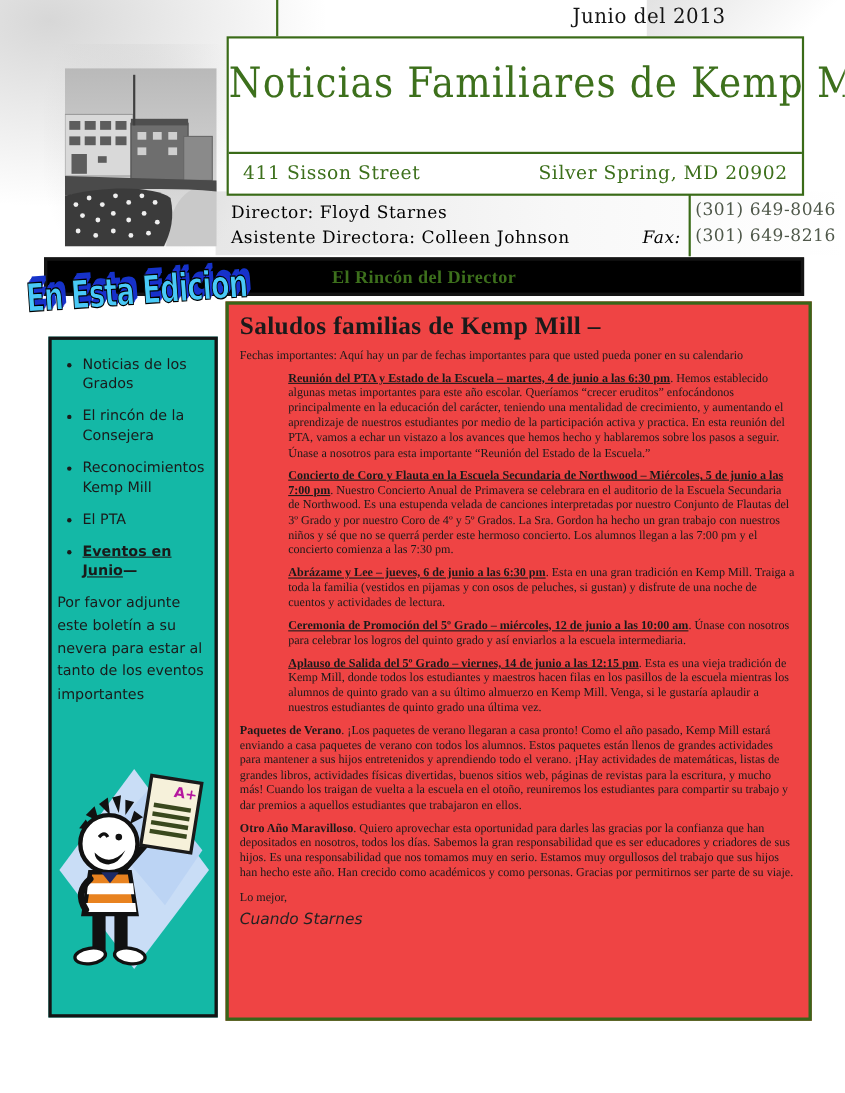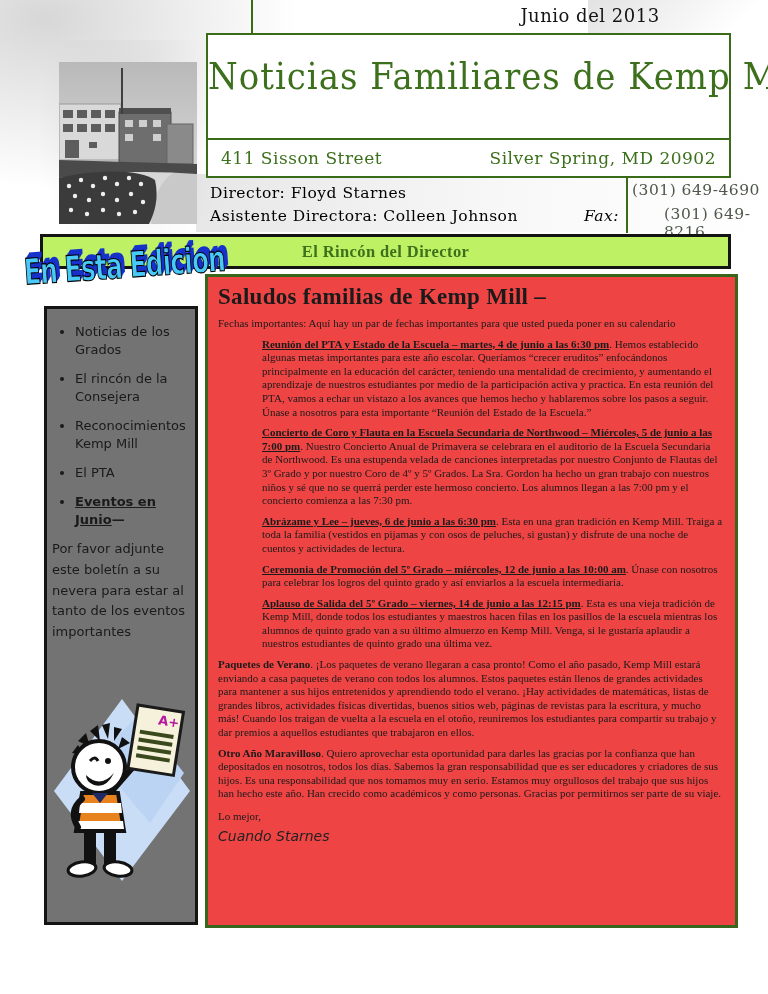--- a/index.html
+++ b/index.html
@@ -39,38 +39,38 @@
   .photo{position:absolute;left:59px;top:62px;width:138px;height:162px;z-index:1;}
   .photo svg{display:block;}
 
   
   .contact{z-index:2;position:absolute;font-size:15.5px;color:#000000;}
   .contact-director{left:210px;top:184px;}
   .contact-assistant{left:210px;top:207px;}
   .fax-label{left:553px;top:207px;width:66px;text-align:right;font-style:italic;}
   .phone{color:#4f584a;}
   .phone-main{left:632px;top:181px;}
-  .phone-fax{left:664px;top:205px;}
+  .phone-fax{left:632px;top:205px;}
   .contact-vline{position:absolute;left:626px;top:177px;width:2px;height:56px;background:#3a6b18;z-index:2;}
 
   
   .rincon-box{position:absolute;left:40px;top:234px;width:691px;height:35px;box-sizing:border-box;
-    border:3px solid #141414;background:#bef264;display:flex;align-items:center;justify-content:center;z-index:2;}
+    border:3px solid #141414;background:#000000;display:flex;align-items:center;justify-content:center;z-index:2;}
   .rincon-title{color:#3d701c;font-weight:bold;font-size:16.5px;letter-spacing:.4px;}
 
   
   .wordart{position:absolute;left:24px;top:254px;z-index:5;white-space:nowrap;
     font-family:"DejaVu Sans", sans-serif;font-weight:bold;font-size:31px;
     color:#49c9f7;-webkit-text-stroke:1px #000;letter-spacing:-1px;
     transform:rotate(-4deg) scaleX(.8) scaleY(1.15);transform-origin:left center;
     text-shadow:1px -1px 0 #1b2fd0,2px -2px 0 #1b2fd0,3px -3px 0 #1733c8,4px -4px 0 #1733c8,5px -5px 0 #1433cc;}
 
   
   .sidebar-box{position:absolute;left:44px;top:306px;width:154px;height:619px;box-sizing:border-box;
-    border:3px solid #141414;background:#737373;z-index:1;font-family:"DejaVu Sans", sans-serif;}
+    border:3px solid #141414;background:#14b8a6;z-index:1;font-family:"DejaVu Sans", sans-serif;}
   .sidebar-list{margin:14px 2px 0 4px;padding-left:24px;font-size:13px;line-height:1.38;}
   .sidebar-list li{margin-bottom:11px;}
   .sidebar-item-em .u{font-weight:bold;text-decoration:underline;}
   .sidebar-item-em .dash{font-weight:bold;}
   .sidebar-note{margin:1px 5px 0 5px;font-size:13px;line-height:1.58;}
   .cartoon{position:absolute;left:5px;top:386px;width:140px;height:188px;}
 
   
   .main-box{position:absolute;left:205px;top:274px;width:533px;height:654px;box-sizing:border-box;
     border:3px solid #38661a;background:#ef4444;padding:3px 12px 0 10px;overflow:hidden;z-index:1;}
@@ -163,21 +163,21 @@
         <circle cx="44" cy="148" r="2.2"></circle>
       <circle cx="60" cy="152" r="2.2"></circle>
         <circle cx="76" cy="150" r="2.2"></circle>
     </g>
   </svg>
 </div>
 
 <div class="contact contact-director papyrus">Director: Floyd Starnes</div>
 <div class="contact contact-assistant papyrus">Asistente Directora: Colleen Johnson</div>
 <div class="contact fax-label papyrus">Fax:</div>
-<div class="contact phone phone-main papyrus">(301) 649-4690</div>
+<div class="contact phone phone-main papyrus">(301) 649-8046</div>
 <div class="contact phone phone-fax papyrus">(301) 649-8216</div>
 <div class="contact-vline"></div>
 
 <div class="rincon-box">
   <span class="rincon-title">El Rincón del Director</span>
 </div>
 
 <div class="wordart">En Esta Edicion</div>
 
 <div class="sidebar-box">

